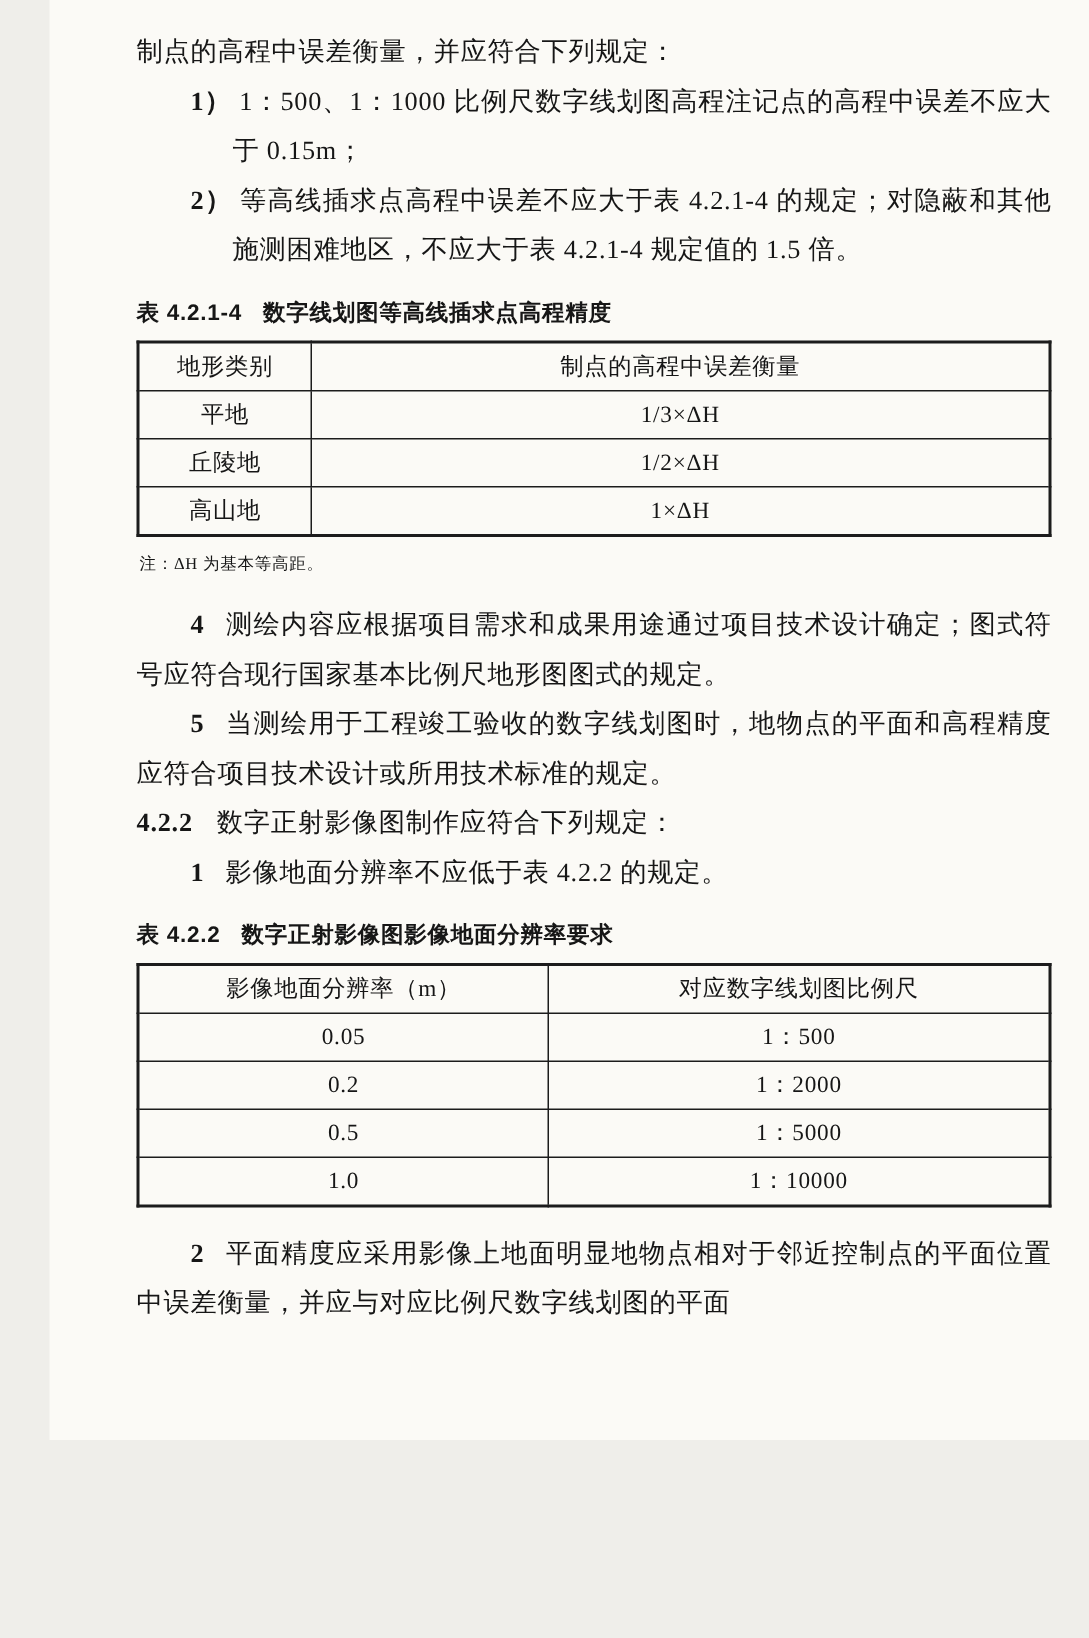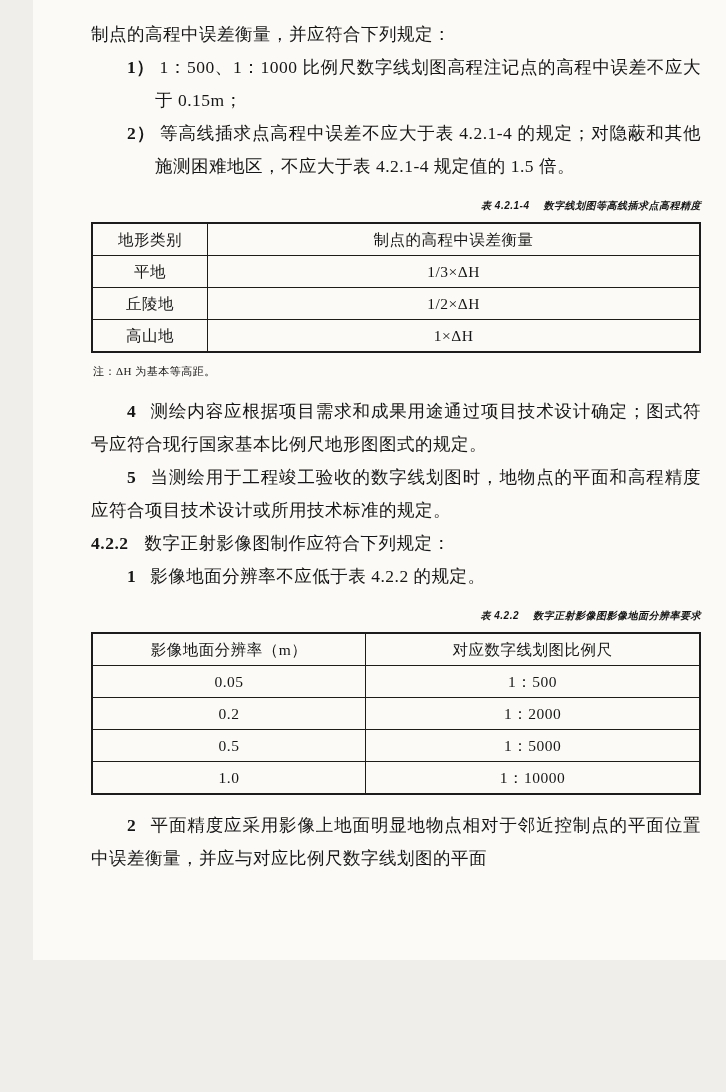--- a/index.html
+++ b/index.html
@@ -29,26 +29,25 @@
   .item-num { font-weight: bold; margin-right: 5px; }
   .list-item {
     margin-left: 36px;
     padding-left: 28px;
     text-indent: -28px;
   }
   .indent2 { text-indent: 36px; }
   .clause-num { font-weight: bold; margin-right: 16px; }
   .table-caption {
     font-family: "Liberation Sans", "DejaVu Sans", sans-serif;
-    font-size: 10px;
+    font-size: 15px;
     font-weight: bold;
-    text-align: right;
+    text-align: left;
     margin: 16px 0 9px 0;
     letter-spacing: 0.5px;
-    font-style: italic;
   }
   .cap-gap { display: inline-block; width: 14px; }
   table.tbl {
     width: 100%;
     border-collapse: collapse;
     table-layout: fixed;
     border: 2px solid #1c1c1c;
   }
   table.tbl th, table.tbl td {
     border: 1.4px solid #1c1c1c;

